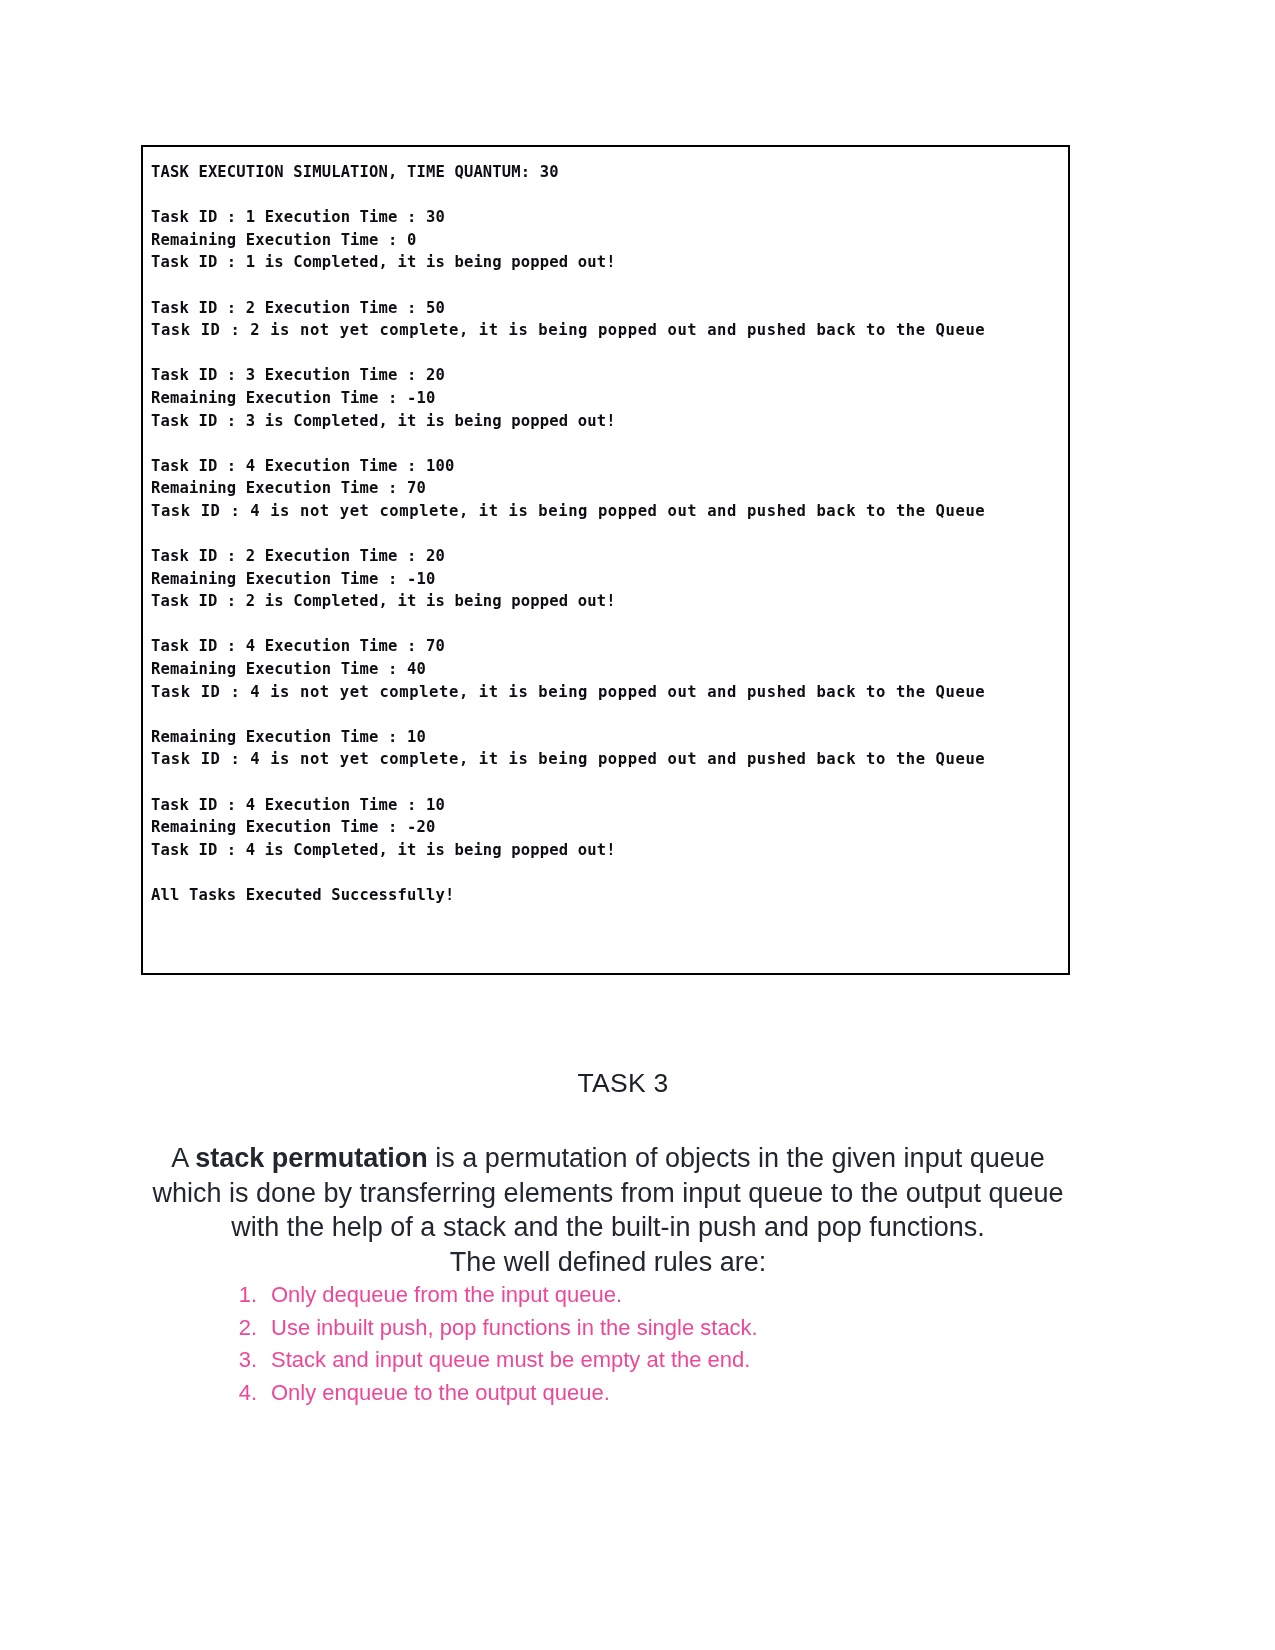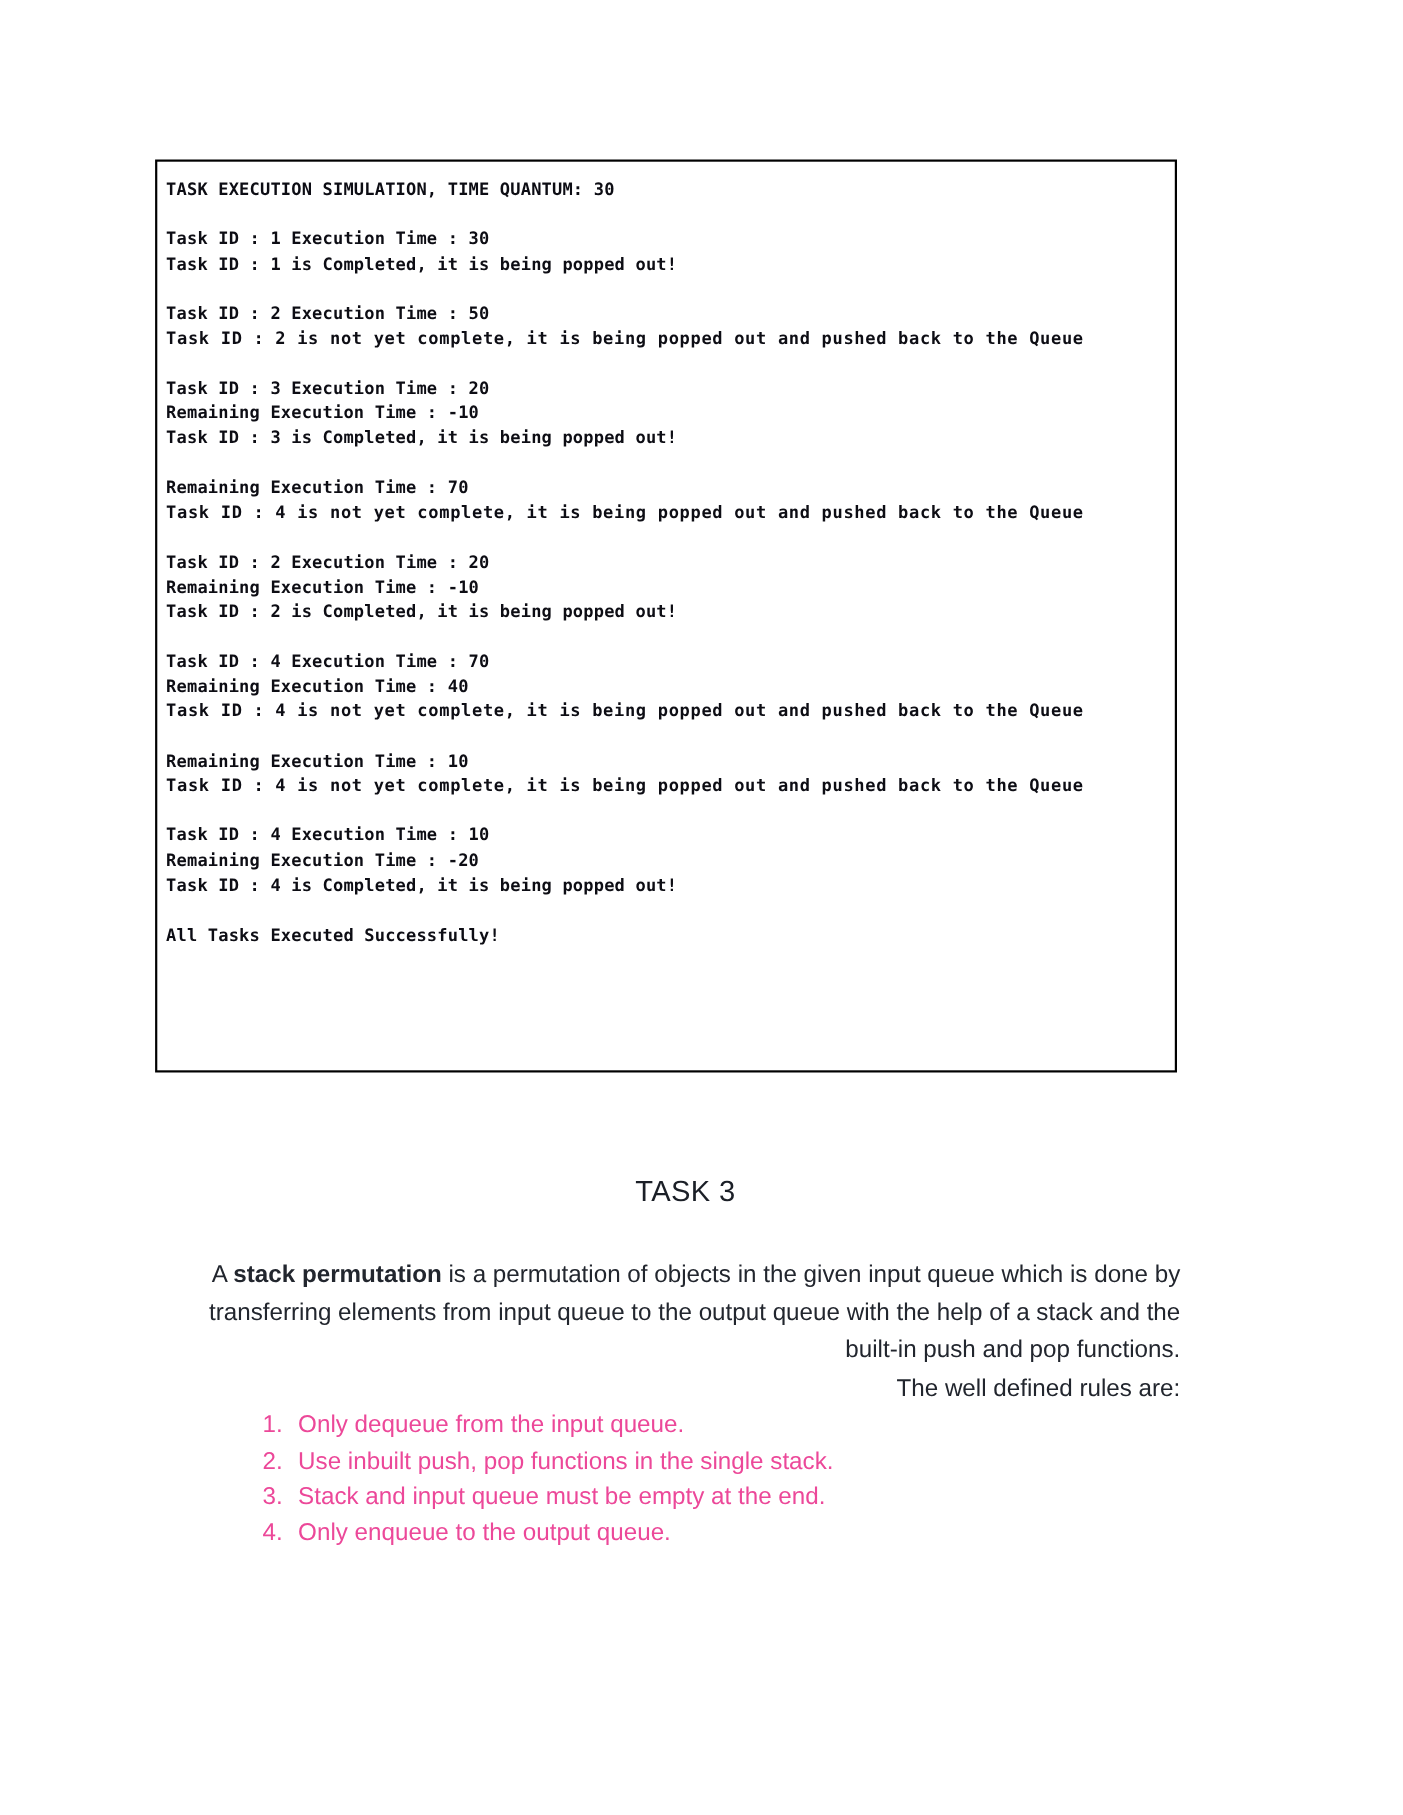--- a/index.html
+++ b/index.html
@@ -58,25 +58,25 @@
   .task-heading {
     text-align: center;
     font-size: 26.5px;
     font-weight: normal;
     color: #1b1f27;
     letter-spacing: 0.3px;
     margin: 0 0 42px 0;
     padding-left: 30px;
   }
   .para {
-    font-size: 22px;
+    font-size: 27px;
     line-height: 34.5px;
     color: #22262e;
     margin: 0;
-    text-align: right;
+    text-align: center;
   }
   .para b {
     font-weight: bold;
   }
   .rules-list {
     margin: 0;
     padding: 0 0 0 84px;
     list-style: none;
     counter-reset: rulecount;
   }
@@ -100,29 +100,31 @@
 </head>
 <body>
 
 <div class="page">
 
   <div class="console-box">
     <div class="console-inner">
       <div class="console-line">TASK EXECUTION SIMULATION, TIME QUANTUM: 30</div>
       <div class="console-line blank"></div>
       <div class="console-line">Task ID : 1 Execution Time : 30</div>
+      <div class="console-line">Remaining Execution Time : 0</div>
       <div class="console-line">Task ID : 1 is Completed, it is being popped out!</div>
       <div class="console-line blank"></div>
       <div class="console-line">Task ID : 2 Execution Time : 50</div>
       <div class="console-line wide">Task ID : 2 is not yet complete, it is being popped out and pushed back to the Queue</div>
       <div class="console-line blank"></div>
       <div class="console-line">Task ID : 3 Execution Time : 20</div>
       <div class="console-line">Remaining Execution Time : -10</div>
       <div class="console-line">Task ID : 3 is Completed, it is being popped out!</div>
       <div class="console-line blank"></div>
+      <div class="console-line">Task ID : 4 Execution Time : 100</div>
       <div class="console-line">Remaining Execution Time : 70</div>
       <div class="console-line wide">Task ID : 4 is not yet complete, it is being popped out and pushed back to the Queue</div>
       <div class="console-line blank"></div>
       <div class="console-line">Task ID : 2 Execution Time : 20</div>
       <div class="console-line">Remaining Execution Time : -10</div>
       <div class="console-line">Task ID : 2 is Completed, it is being popped out!</div>
       <div class="console-line blank"></div>
       <div class="console-line">Task ID : 4 Execution Time : 70</div>
       <div class="console-line">Remaining Execution Time : 40</div>
       <div class="console-line wide">Task ID : 4 is not yet complete, it is being popped out and pushed back to the Queue</div>

